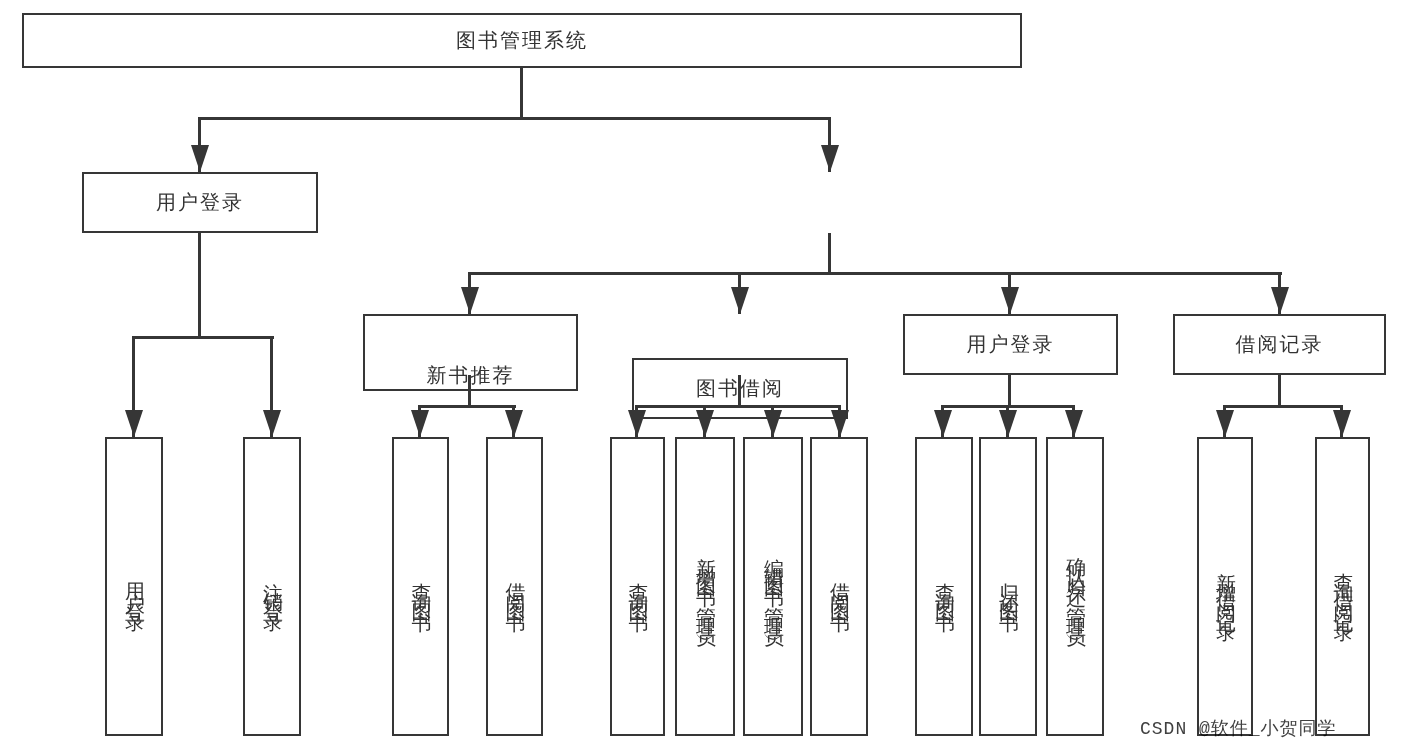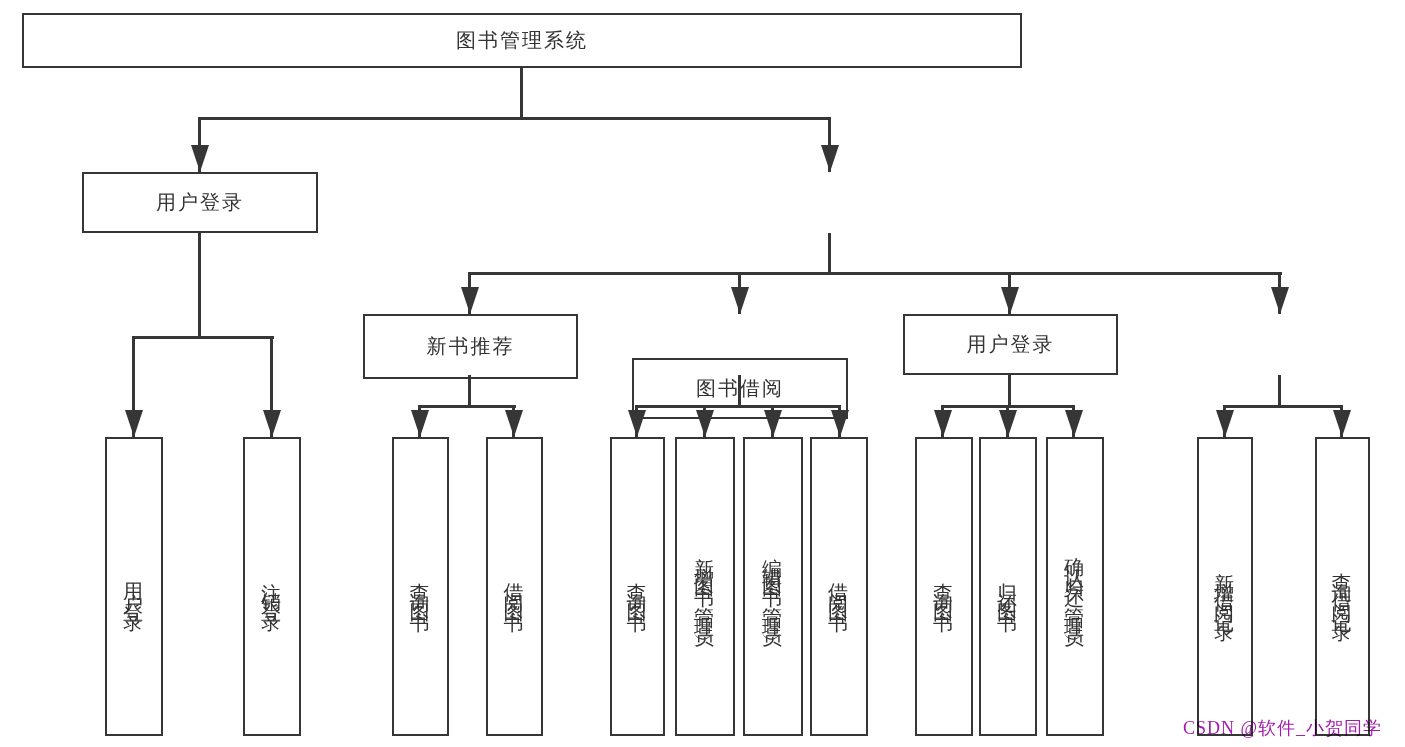--- a/index.html
+++ b/index.html
@@ -1,20 +1,20 @@
 <!DOCTYPE html>
 <html><head>
 <meta charset="utf-8">
 <style>
   html,body{margin:0;padding:0;background:#fff;}
   .canvas{
     position:relative;
     width:1405px;height:747px;
     background:#ffffff;
-    font-family:Liberation Serif, serif;
+    font-family:Liberation Mono, monospace;
     color:#333333;
     overflow:hidden;
     border-radius:29px;
   }
   
   .node{
     position:absolute;
     box-sizing:border-box;
     border:2px solid #363636;
     background:#ffffff;
@@ -43,23 +43,23 @@
     position:absolute;
     bottom:0;left:50%;
     margin-left:-9px;
     width:0;height:0;
     border-left:9px solid transparent;
     border-right:9px solid transparent;
     border-top:27px solid #363636;
   }
   .watermark{
     position:absolute;
-    left:1183px;top:716px;
+    left:1140px;top:716px;
     font-size:18px;
-    color:#a21caf;
+    color:#404040;
     letter-spacing:1px;
     mix-blend-mode:multiply;
     white-space:nowrap;
   }
 </style>
 </head>
 <body>
 
 <div class="canvas">
 
@@ -81,28 +81,31 @@
   <div class="arrow" style="left:132px;top:338px;height:99px;"></div>
   <div class="arrow" style="left:270px;top:338px;height:99px;"></div>
 
   <div class="vline" style="left:828px;top:233px;height:42px;"></div>
   <div class="hline" style="left:468px;top:272px;width:814px;"></div>
   <div class="arrow" style="left:468px;top:275px;height:39px;"></div>
   <div class="arrow" style="left:738px;top:275px;height:39px;"></div>
   <div class="arrow" style="left:1008px;top:275px;height:39px;"></div>
   <div class="arrow" style="left:1278px;top:275px;height:39px;"></div>
 
-  <div class="node" style="left:363px;top:314px;width:215px;height:65px;">
+  <div class="node" style="left:363px;top:314px;width:215px;height:77px;align-items:flex-end;">
     <span>新书推荐</span>
   </div>
   <div class="node" style="left:632px;top:314px;width:216px;height:61px;margin-top:44px;">
     <span>图书借阅</span>
   </div>
   <div class="node" style="left:903px;top:314px;width:215px;height:61px;">
     <span>用户登录</span>
+  </div>
+  <div class="node" style="left:1173px;top:314px;width:213px;height:61px;">
+    <span>借阅记录</span>
   </div>
 
   <div class="vline" style="left:468px;top:375px;height:32px;"></div>
   <div class="hline" style="left:418px;top:405px;width:98px;"></div>
   <div class="arrow" style="left:418px;top:406px;height:31px;"></div>
   <div class="arrow" style="left:512px;top:406px;height:31px;"></div>
 
   <div class="vline" style="left:738px;top:375px;height:32px;"></div>
   <div class="hline" style="left:635px;top:405px;width:206px;"></div>
   <div class="arrow" style="left:635px;top:406px;height:31px;"></div>

